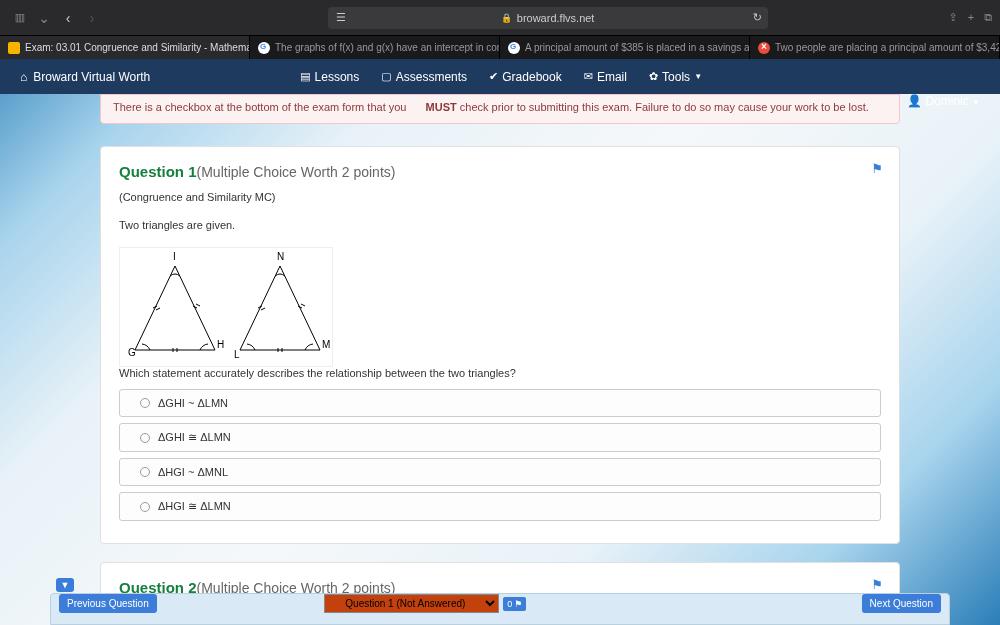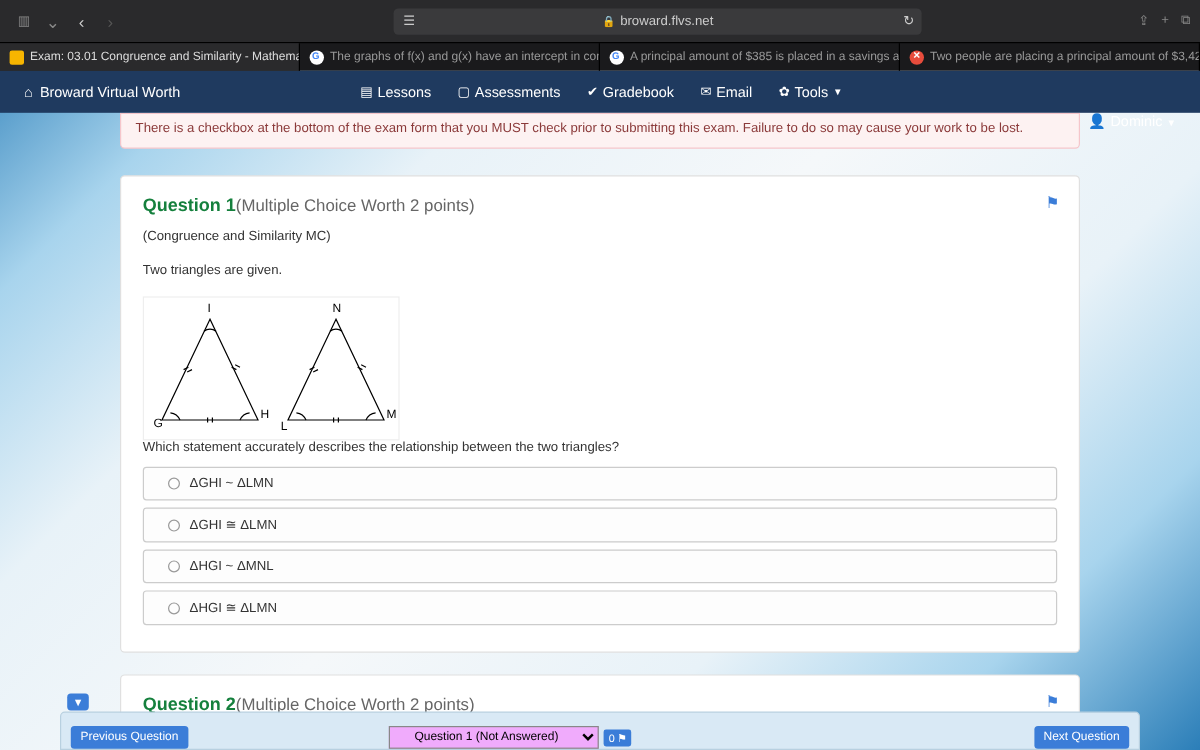--- a/index.html
+++ b/index.html
@@ -23,36 +23,36 @@
 .navbar { height:35px; background:#1f3a5f; display:flex; align-items:center; padding:0 20px; color:#fff; font-size:12px; }
 .brand { font-weight:500; display:flex; align-items:center; gap:6px; }
 .navlinks { display:flex; gap:22px; margin-left:150px; }
 .navlinks a { color:#fff; text-decoration:none; display:flex; align-items:center; gap:4px; font-size:12px; }
 .nav-right { margin-left:auto; display:flex; gap:18px; align-items:center; font-size:12px;margin-top:48px; }
 .nav-right .mc { position:relative; }
 .nav-right .caret { font-size:8px; vertical-align:super; }
 .content-wrap { position:absolute; top:94px; left:0; right:0; bottom:0; overflow:hidden; }
 .content { width:800px; margin:0 auto; }
 .warning-box { background:#fdf2f2; border:1px solid #f5c6cb; border-radius:0 0 4px 4px; padding:6px 12px 10px; font-size:11px; color:#8b3a3a; margin-bottom:22px; }
-.warning-box b { font-weight:normal; }
+.warning-box b { font-weight:bold;margin-left:16px; }
 .card { background:#fff; border:1px solid #e0e0e0; border-radius:4px; padding:16px 18px; margin-bottom:18px; position:relative; }
 .qtitle { font-size:15px; font-weight:bold; color:#15803d; display:inline; }
 .qmeta { font-size:14px; color:#666; font-weight:normal; }
 .qtopic { font-size:11px; color:#333; margin-top:10px; }
 .qprompt { font-size:11px; color:#333; margin-top:16px; }
 .flag { position:absolute; right:16px; top:14px; color:#3b7dd8; font-size:13px; }
 .diagram { margin-top:16px; background:#fff; border:1px solid #eee; width:214px; height:120px; position:relative; }
 .qfollow { font-size:11px; color:#333; margin-top:0; margin-bottom:10px; }
 .choice { border:1px solid #ccc; border-radius:3px; padding:7px 20px; margin-bottom:6px; font-size:11px; color:#333; display:flex; align-items:center; gap:8px; background:#fdfdfd; }
 .choice .radio { width:10px; height:10px; border:1px solid #999; border-radius:50%; flex-shrink:0; }
-.bottom-bar { position:absolute; bottom:0; left:50px; right:50px; height:32px; background:#d9e9f5; border:1px solid #b8d0e0; border-radius:4px 4px 0 0; display:flex; align-items:flex-end; padding:0 8px; }
+.bottom-bar { position:absolute; bottom:0; left:50px; right:50px; height:32px; background:#d9e9f5; border:1px solid #b8d0e0; border-radius:4px 4px 0 0; display:flex; align-items:flex-start; padding:0 8px; }
 .btn-prev,.btn-next { background:#3b7dd8; color:#fff; font-size:10px; padding:4px 8px; border-radius:3px; border:none; }
 .btn-next { margin-left:auto; }
 .q-select { margin:0 auto; font-size:10px; display:flex; align-items:center; gap:4px; }
-.q-select select { font-size:10px; border:1px solid #888; padding:2px 16px; background:#f0abfc; }
+.q-select select { font-size:10px; border:1px solid #888; padding:2px 16px; background:#c2410c; }
 .q-select .answered { background:#3b7dd8; color:#fff; font-size:9px; padding:2px 4px; border-radius:2px; display:flex; align-items:center; gap:2px; }
 .mini-arrow { position:absolute; bottom:33px; left:56px; width:18px; height:14px; background:#3b7dd8; border-radius:3px; display:flex; align-items:center; justify-content:center; color:#fff; font-size:9px; }
 svg { display:block; }
 .nav-icon { font-size:11px; }
 </style>
 </head>
 <body>
 
 <div class="browser-top">
   <span class="icon">▥</span>

